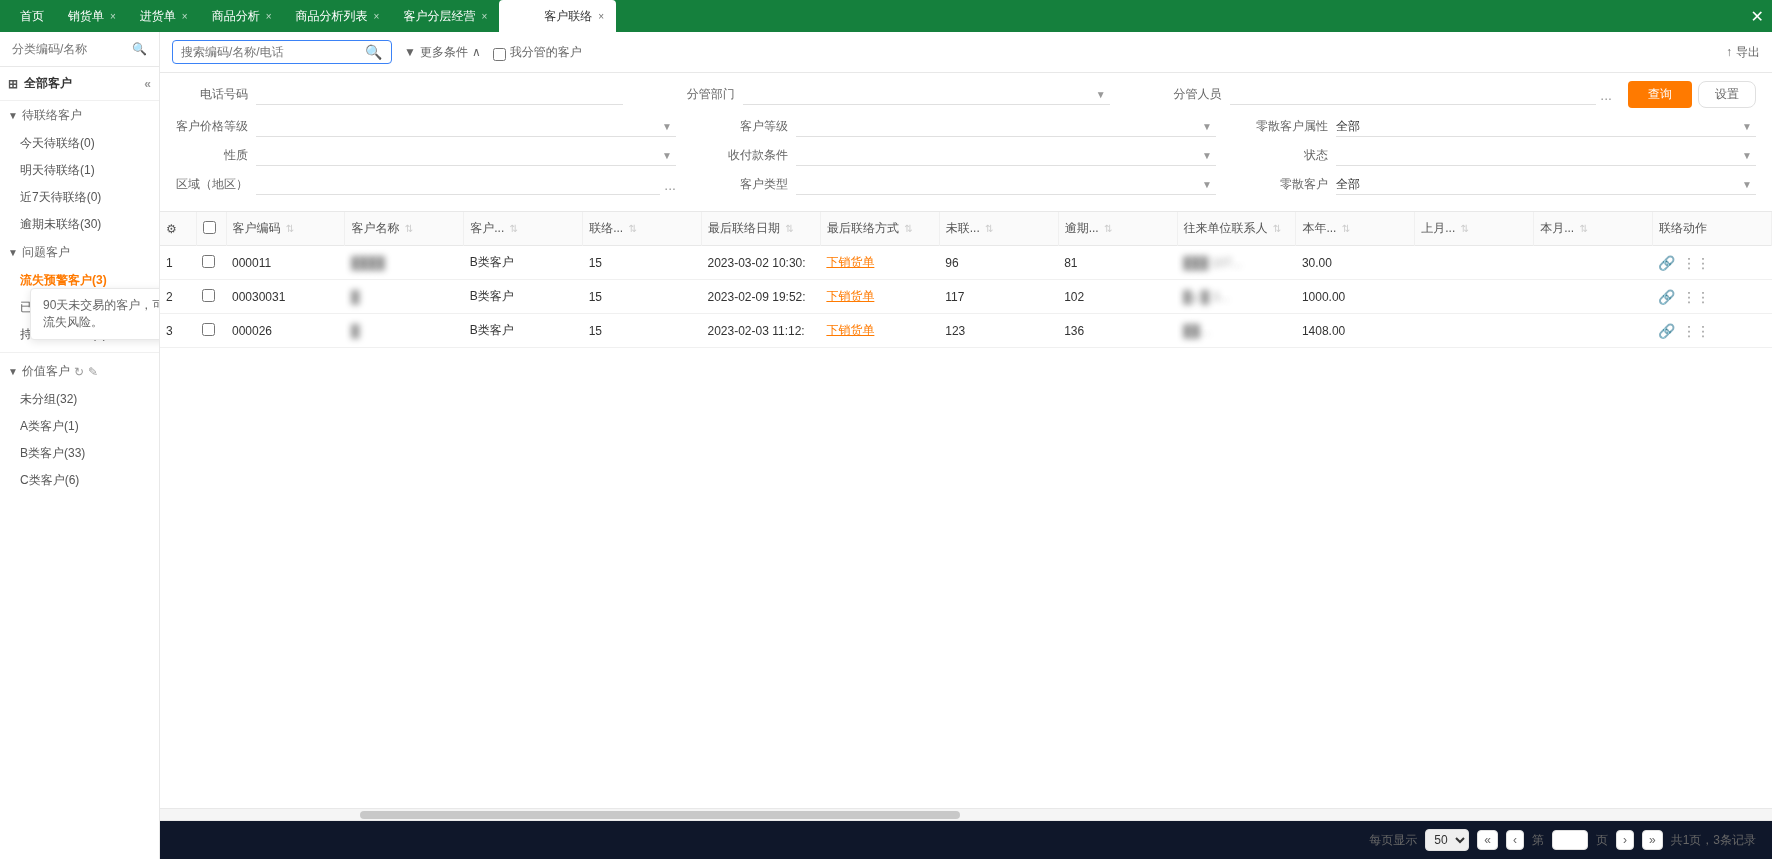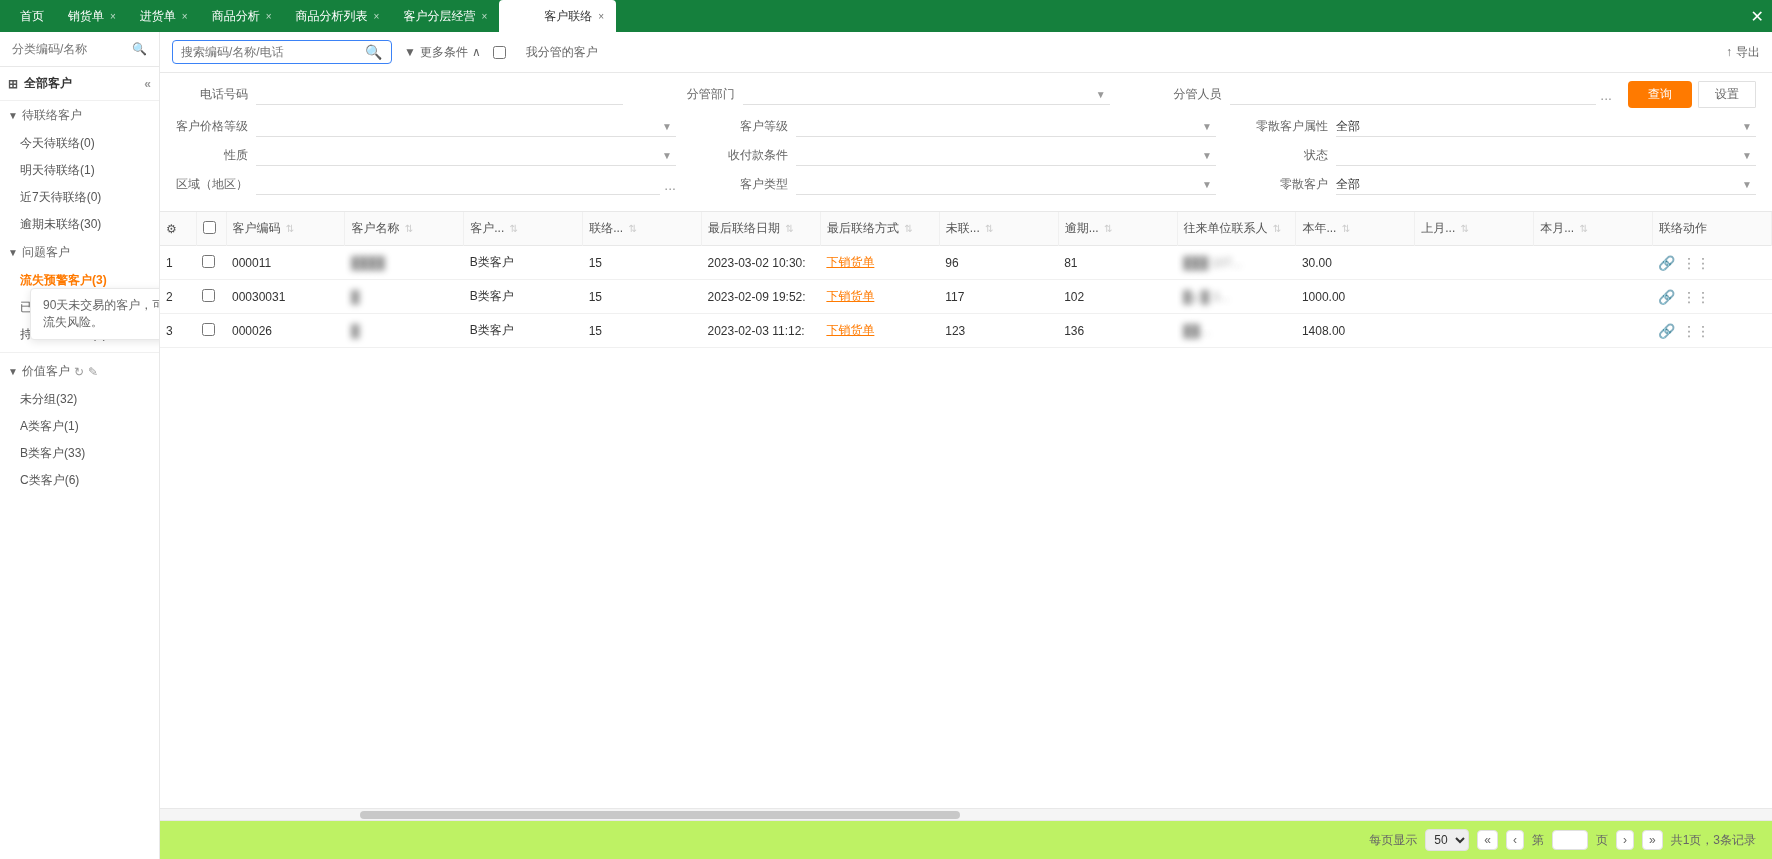--- a/index.html
+++ b/index.html
@@ -178,22 +178,22 @@
     .more-conditions-btn {
       display: flex;
       align-items: center;
       gap: 4px;
       color: #666;
       cursor: pointer;
       font-size: 12px;
     }
     .my-customers-check {
       display: flex;
-      align-items: center;
-      gap: 20px;
+      align-items: flex-end;
+      gap: 4px;
       color: #666;
       cursor: pointer;
       font-size: 12px;
     }
     .export-btn {
       margin-left: auto;
       display: flex;
       align-items: center;
       gap: 4px;
       color: #666;
@@ -278,21 +278,21 @@
       border: none;
       border-radius: 4px;
       padding: 5px 20px;
       cursor: pointer;
       font-size: 12px;
     }
     .settings-btn {
       background: white;
       color: #666;
       border: 1px solid #e0e0e0;
-      border-radius: 1px;
+      border-radius: 8px;
       padding: 4px 16px;
       cursor: pointer;
       font-size: 12px;
     }
 
     
     .table-wrap {
       flex: 1;
       overflow-y: auto;
       background: white;
@@ -350,21 +350,21 @@
     .action-icon {
       color: #999;
       cursor: pointer;
       font-size: 14px;
     }
     .checkbox-col { width: 30px; }
     .settings-col { width: 36px; }
 
     
     .table-footer {
-      background: #bef264;
+      background: #0f172a;
       border-top: 1px solid #e8e8e8;
       padding: 8px 16px;
       display: flex;
       align-items: center;
       justify-content: flex-end;
       gap: 8px;
     }
     .page-size-label { color: #666; }
     .page-size-select {
       border: 1px solid #e0e0e0;

